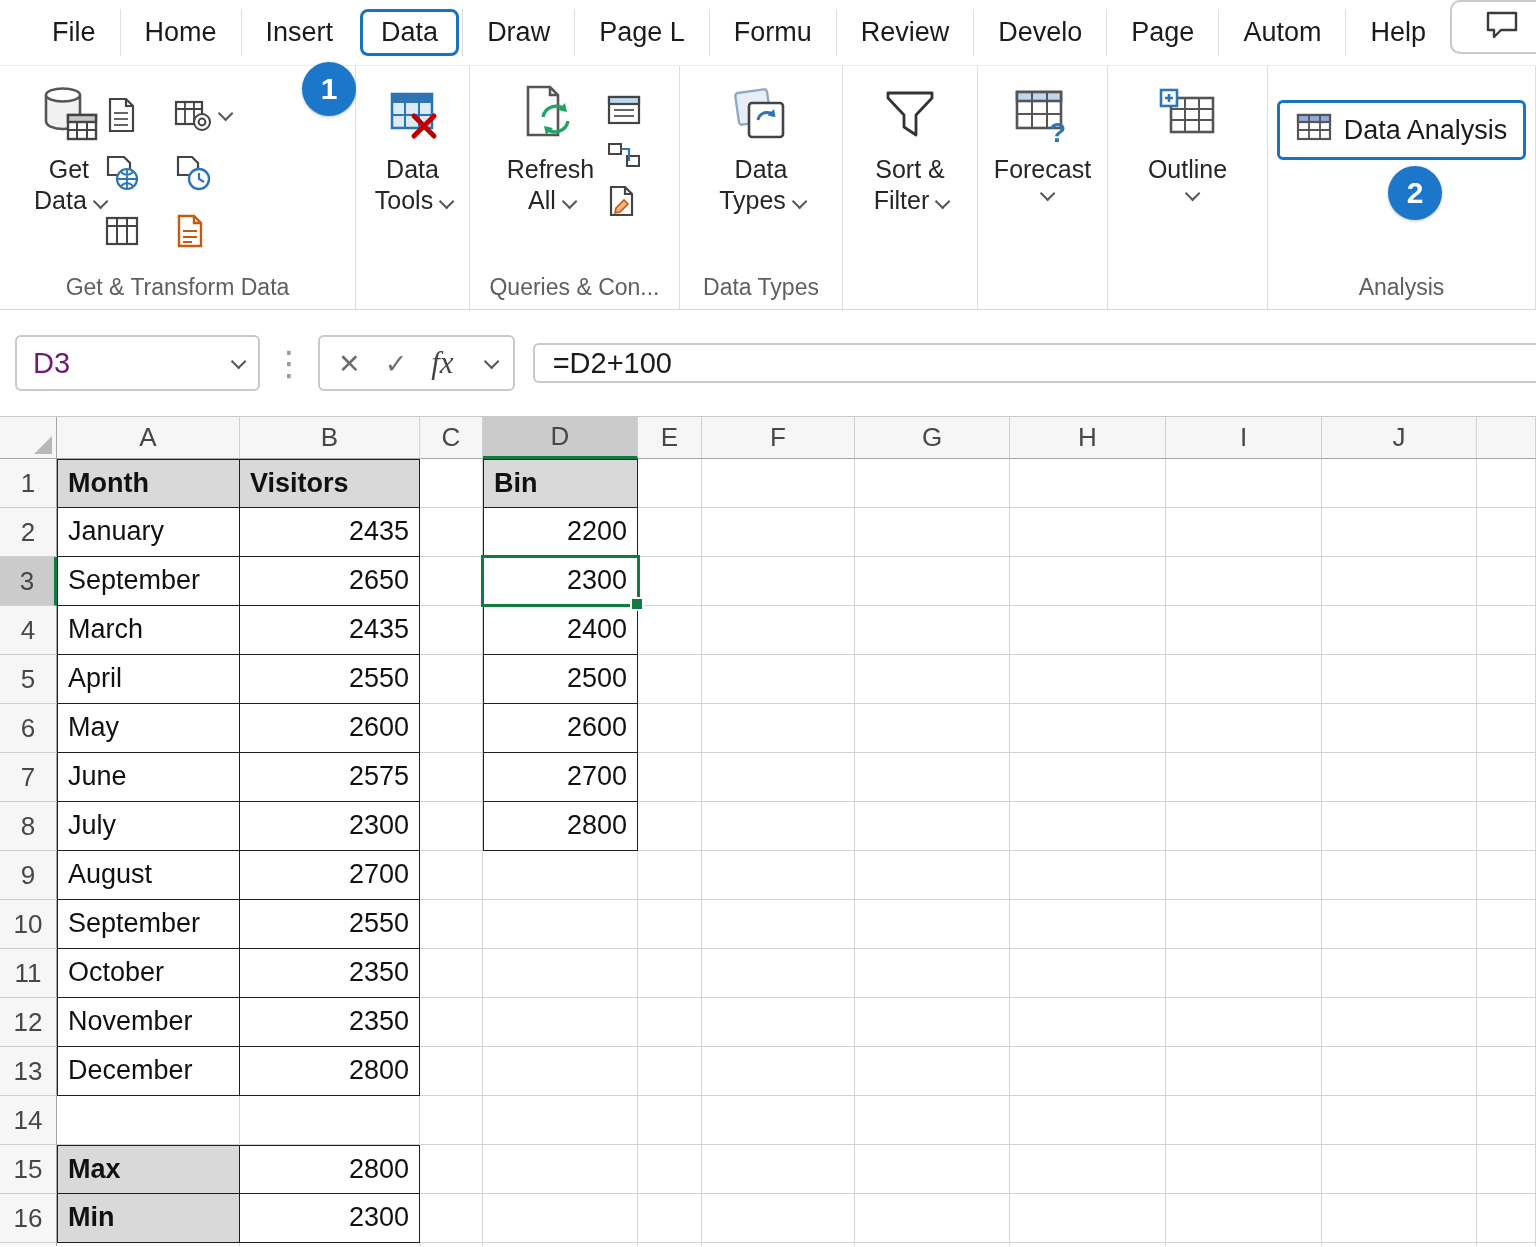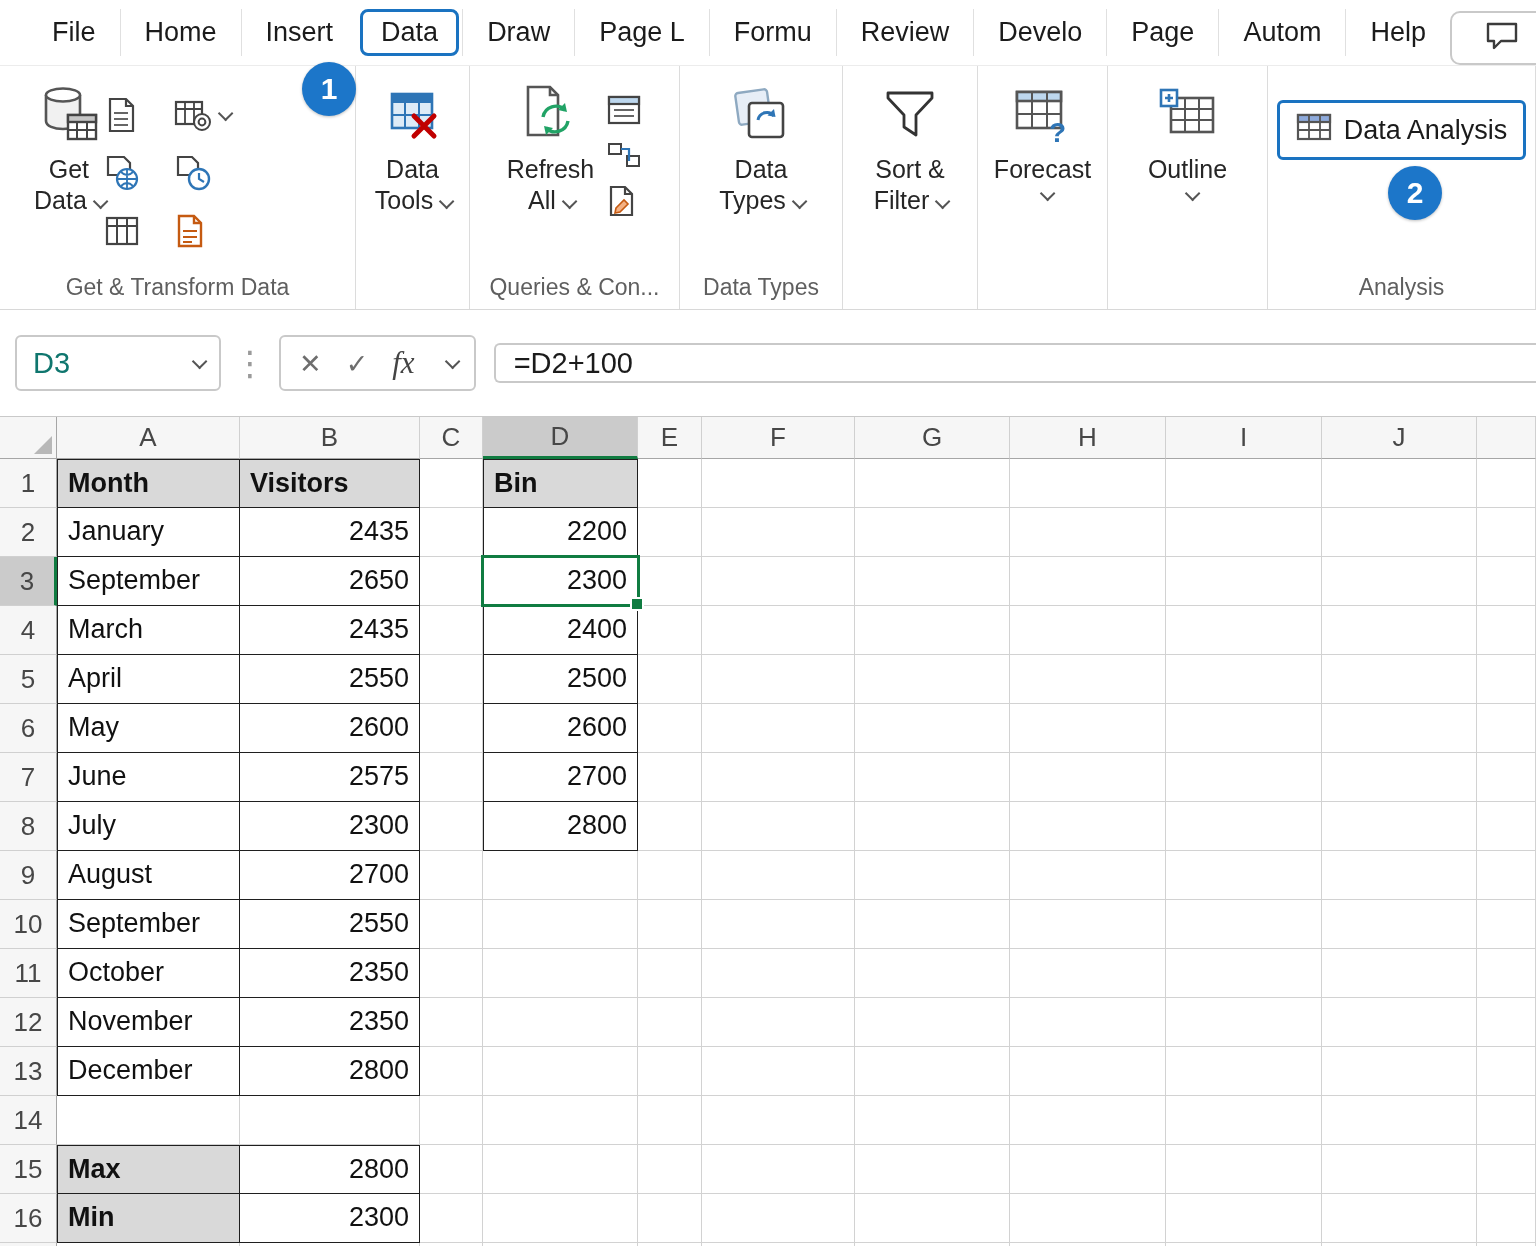--- a/index.html
+++ b/index.html
@@ -1,20 +1,20 @@
 <!DOCTYPE html>
 <html><head>
 <meta charset="utf-8">
 <style>
   * { box-sizing: border-box; margin: 0; padding: 0; }
   html,body { width:1536px; height:1247px; background:#fff; font-family:"Liberation Sans",sans-serif; overflow:hidden; }
   .app { position:relative; width:1536px; height:1247px; background:#fff; }
 
   
-  .tabbar { height:66px; display:flex; align-items:flex-end; padding-left:28px; border-bottom:1px solid #ececec; }
+  .tabbar { height:66px; display:flex; align-items:flex-start; padding-left:28px; border-bottom:1px solid #ececec; }
   .tabs { display:flex; align-items:center; height:100%; }
   .tab { font-size:27px; color:#1b1b1b; padding:8px 24px; white-space:nowrap; cursor:default; }
   .tab + .tab { border-left:1px solid #e0e0e0; }
   .tab.selected { border:3px solid #1A73C1 !important; border-radius:8px; padding:5px 18px; margin:0 3px; }
   .tabbar-right { margin-left:auto; display:flex; align-items:center; padding-right:16px; gap:16px; }
   .comment-btn { width:104px; height:54px; border:2px solid #c9c9c9; border-radius:10px; display:flex; align-items:center; justify-content:center; background:#fff; }
 
   .chev { display:inline-block; width:11px; height:11px; border-right:2px solid #555; border-bottom:2px solid #555; transform:rotate(45deg) translateY(-3px); margin-left:6px; }
 
   
@@ -32,21 +32,21 @@
   .sbtn { display:flex; align-items:center; }
   .qcol { display:flex; flex-direction:column; gap:14px; margin-top:14px; }
   .da-btn { margin-top:20px; background:#fff; border:3px solid #1A73C1; border-radius:6px; height:60px; display:flex; align-items:center; gap:12px; padding:0 16px; font-size:27px; color:#1b1b1b; white-space:nowrap; }
 
   .badge { position:absolute; width:54px; height:54px; border-radius:50%; background:#1C76C9; color:#fff; font-size:30px; font-weight:bold; display:flex; align-items:center; justify-content:center; z-index:20; box-shadow:0 1px 3px rgba(0,0,0,.25); }
   .badge1 { left:302px; top:62px; }
   .badge2 { left:1388px; top:166px; }
 
   
   .fbar { height:107px; display:flex; align-items:center; padding-left:15px; border-bottom:1px solid #c9c9c9; background:#fff; }
-  .namebox { width:206px; height:56px; border:2px solid #c9c9c9; border-radius:6px; display:flex; align-items:center; padding:0 16px; font-size:29px; color:#0f766e; }
+  .namebox { width:245px; height:56px; border:2px solid #c9c9c9; border-radius:6px; display:flex; align-items:center; padding:0 16px; font-size:29px; color:#701a75; }
   .namebox .chev { margin-left:auto; }
   .vdots { font-family:"DejaVu Sans",sans-serif; font-size:34px; color:#9a9a9a; margin:0 12px; }
   .fxbox { height:56px; border:2px solid #c9c9c9; border-radius:6px; display:flex; align-items:center; gap:24px; padding:0 18px; }
   .xicon,.vicon { font-family:"DejaVu Sans",sans-serif; font-size:27px; color:#6e6e6e; }
   .fxicon { font-family:"Liberation Serif",serif; font-style:italic; font-size:31px; color:#444; }
   .finput { flex:1; height:40px; border:2px solid #c9c9c9; border-right:none; border-radius:6px 0 0 6px; margin-left:18px; display:flex; align-items:center; padding-left:18px; font-size:29px; color:#1b1b1b; }
 
   
   #sheet { position:relative; width:1536px; height:829px; overflow:hidden; display:grid;
     grid-template-columns:57px 183px 180px 63px 155px 64px 153px 155px 156px 156px 155px 59px;

